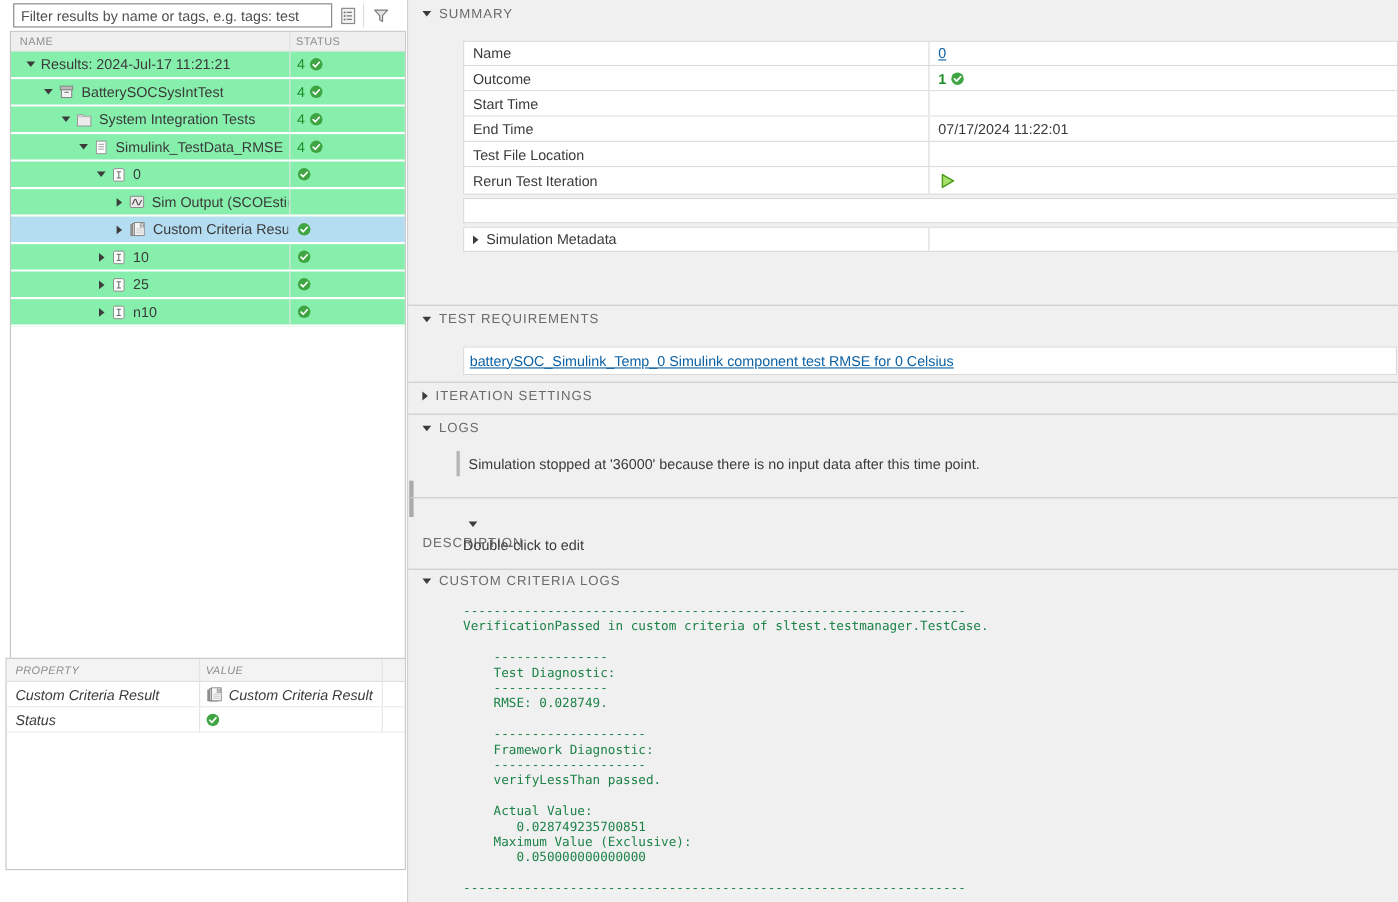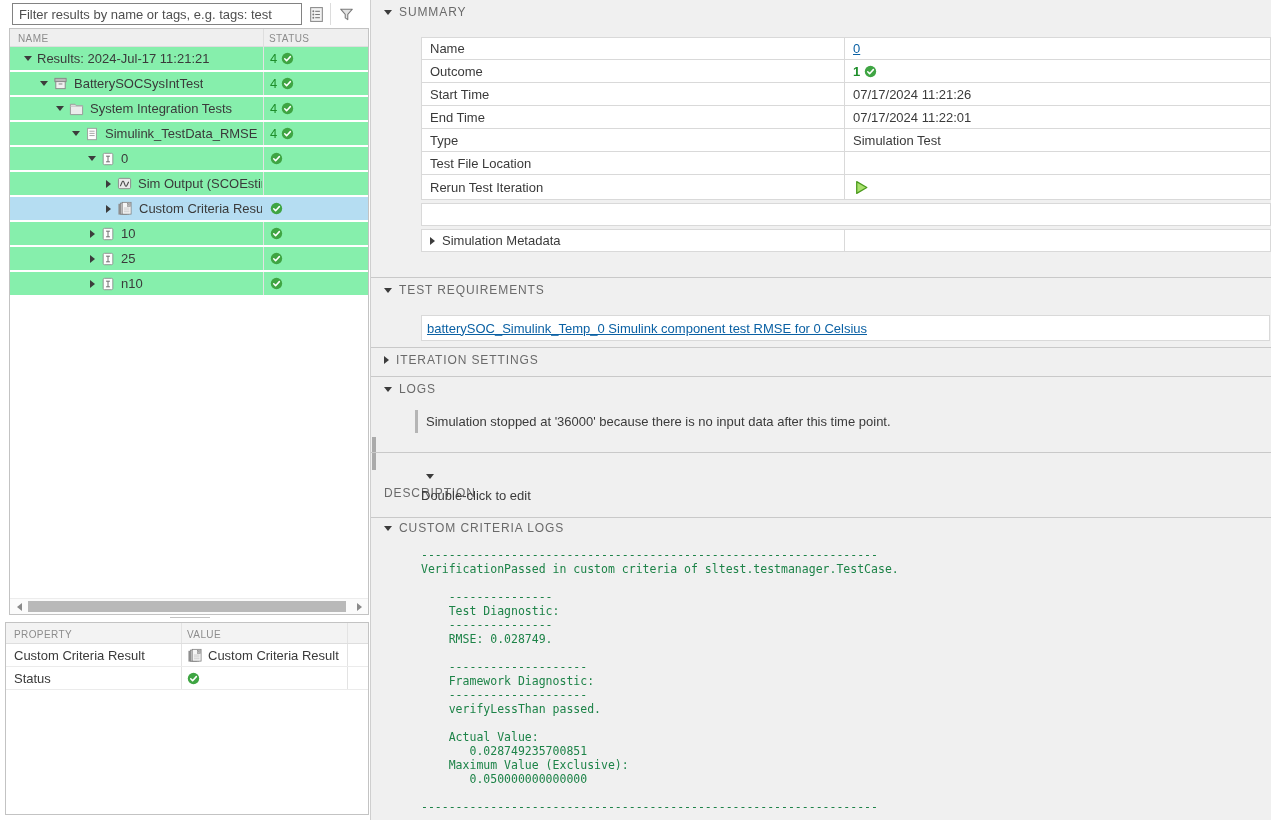--- a/index.html
+++ b/index.html
@@ -44,21 +44,21 @@
   .count { color:#1e8e2a; font-size:13px; margin-right:4px; }
   
   .hscroll { position:absolute; left:0; right:0; bottom:0; height:16px; background:#fbfbfb; border-top:1px solid #ececec; }
   .harrow { position:absolute; top:3px; width:10px; height:10px; display:flex; align-items:center; justify-content:center; cursor:pointer; }
   .harrow.left { left:4px; } .harrow.right { right:4px; }
   .arr-l { width:0;height:0;border-top:4px solid transparent;border-bottom:4px solid transparent;border-right:5px solid #8a8a8a; }
   .arr-r { width:0;height:0;border-top:4px solid transparent;border-bottom:4px solid transparent;border-left:5px solid #8a8a8a; }
   .hthumb { position:absolute; left:18px; right:22px; top:2px; height:11px; background:#b9b9b9; cursor:pointer; }
   .splitter { position:absolute; left:170px; top:617px; width:40px; height:6px; border-top:1px solid #c2c2c2; border-bottom:1px solid #c2c2c2; cursor:row-resize; }
   
-  .propbox { position:absolute; left:5px; top:622px; width:364px; height:193px; border:1px solid #c3c3c3; background:#fff; }
+  .propbox { position:absolute; left:5px; top:598px; width:364px; height:193px; border:1px solid #c3c3c3; background:#fff;font-style:italic; }
   .phead { position:relative; height:21px; background:#f3f3f3; border-bottom:1px solid #dedede; font-size:10px; color:#8c8c8c; letter-spacing:.4px; }
   .phead .ph-prop { position:absolute; left:8px; top:6px; }
   .phead .ph-val { position:absolute; left:181px; top:6px; }
   .pdiv1 { position:absolute; left:175px; top:0; bottom:0; width:1px; background:#e3e3e3; }
   .pdiv2 { position:absolute; left:341px; top:0; bottom:0; width:1px; background:#e3e3e3; }
   .prow { position:relative; height:23px; display:flex; align-items:center; border-bottom:1px solid #ebebeb; font-size:13px; }
   .prow .pc1 { width:175px; padding-left:8px; overflow:hidden; white-space:nowrap; }
   .prow .pc2 { width:166px; padding-left:6px; display:flex; align-items:center; gap:5px; overflow:hidden; white-space:nowrap; }
   
   .detail { position:absolute; left:370px; top:0; width:901px; height:820px; background:#f0f0f0; border-left:1px solid #cfcfcf; }
@@ -389,29 +389,24 @@
         <span class="sc1">Outcome</span>
         <span class="sc2">
           <span class="outcome-num">1</span>
           <svg width="13" height="13" viewBox="0 0 16 16">
               <use href="#i-check"></use>
             </svg>
         </span>
       </div>
       <div class="srow">
         <span class="sc1">Start Time</span>
-        <span class="sc2">07/17/2024 11:21:26</span>
       </div>
       <div class="srow">
         <span class="sc1">End Time</span>
         <span class="sc2">07/17/2024 11:22:01</span>
-      </div>
-      <div class="srow">
-        <span class="sc1">Type</span>
-        <span class="sc2">Simulation Test</span>
       </div>
       <div class="srow">
         <span class="sc1">Test File Location</span>
         <span class="sc2"></span>
       </div>
       <div class="srow tall">
         <span class="sc1">Rerun Test Iteration</span>
         <span class="sc2">
           <svg width="17" height="17" viewBox="0 0 16 16">
               <use href="#i-play"></use>

